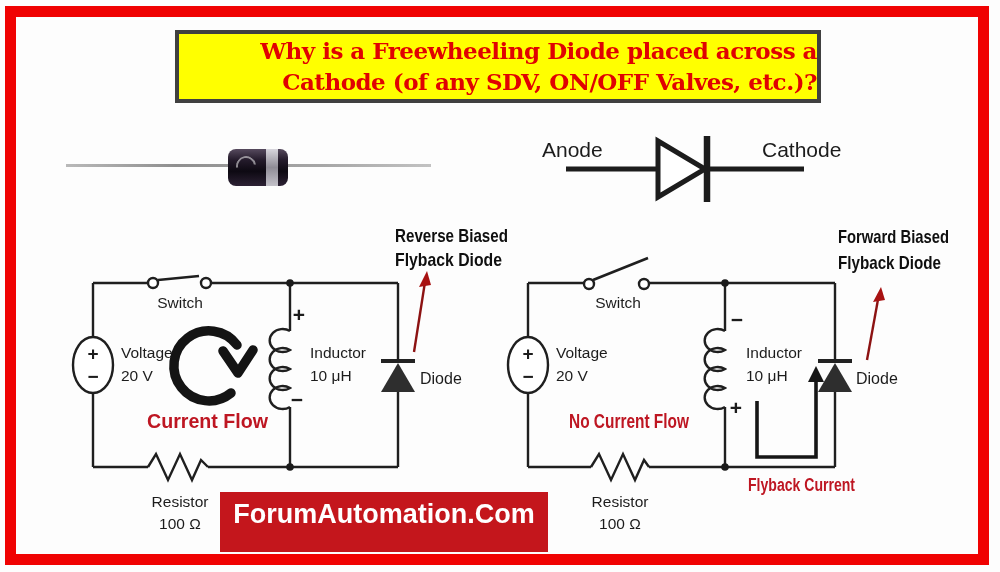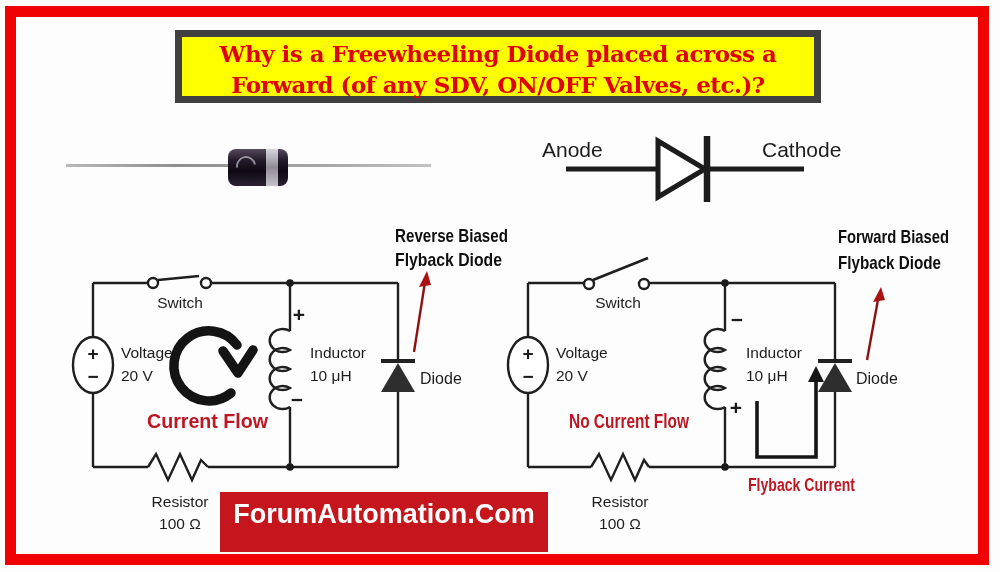--- a/index.html
+++ b/index.html
@@ -6,22 +6,22 @@
   body{
     width:1000px;height:572px;position:relative;overflow:hidden;
     background:#fdfdfd;font-family:"Liberation Sans",sans-serif;
   }
   .frame-border{
     position:absolute;left:5px;top:6px;width:984px;height:559px;
     border:11px solid #f00202;box-sizing:border-box;pointer-events:none;
   }
   .title-banner{
     position:absolute;left:175px;top:30px;width:646px;height:73px;
-    box-sizing:border-box;background:#ffff00;border:7px solid #404040;
-    text-align:center;font-family:"DejaVu Serif",serif;font-weight:bold;
+    box-sizing:border-box;background:#ffff00;border:4px solid #404040;
+    text-align:right;font-family:"DejaVu Serif",serif;font-weight:bold;
     font-size:23px;line-height:31px;letter-spacing:-0.5px;color:#e00202;
     padding-top:1px;
   }
   .title-banner span{display:block;}
   .lead{
     position:absolute;left:66px;top:164px;width:365px;height:3px;
     background:linear-gradient(90deg,#b9b9b9,#8f8f8f 30%,#a6a6a6 70%,#c2c2c2);
   }
   .diode-body{
     position:absolute;left:228px;top:149px;width:60px;height:37px;
@@ -51,21 +51,21 @@
   .cap{font-size:19px;font-weight:bold;fill:#0f0f0f;}
   .redtxt{fill:#be1622;font-weight:bold;}
 </style>
 </head>
 <body>
 
 <div class="frame-border"></div>
 
 <div class="title-banner">
   <span>Why is a Freewheeling Diode placed across a</span>
-  <span>Forward (of any SDV, ON/OFF Valves, etc.)?</span>
+  <span>Cathode (of any SDV, ON/OFF Valves, etc.)?</span>
 </div>
 
 <div class="lead"></div>
 <div class="diode-body">
   <div class="diode-glint"></div>
   <div class="diode-band"></div>
 </div>
 
 <svg class="overlay" width="1000" height="572" viewBox="0 0 1000 572">
 

